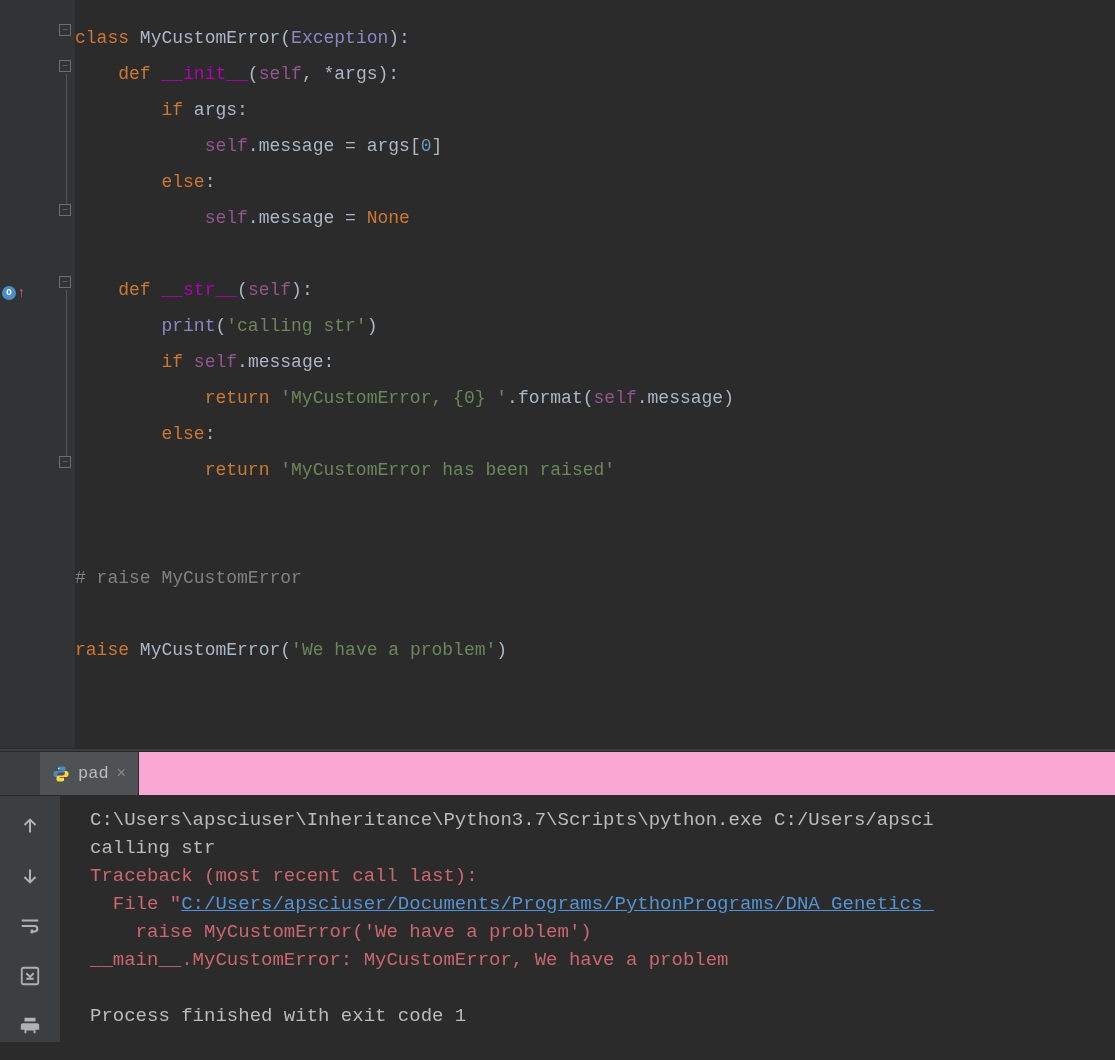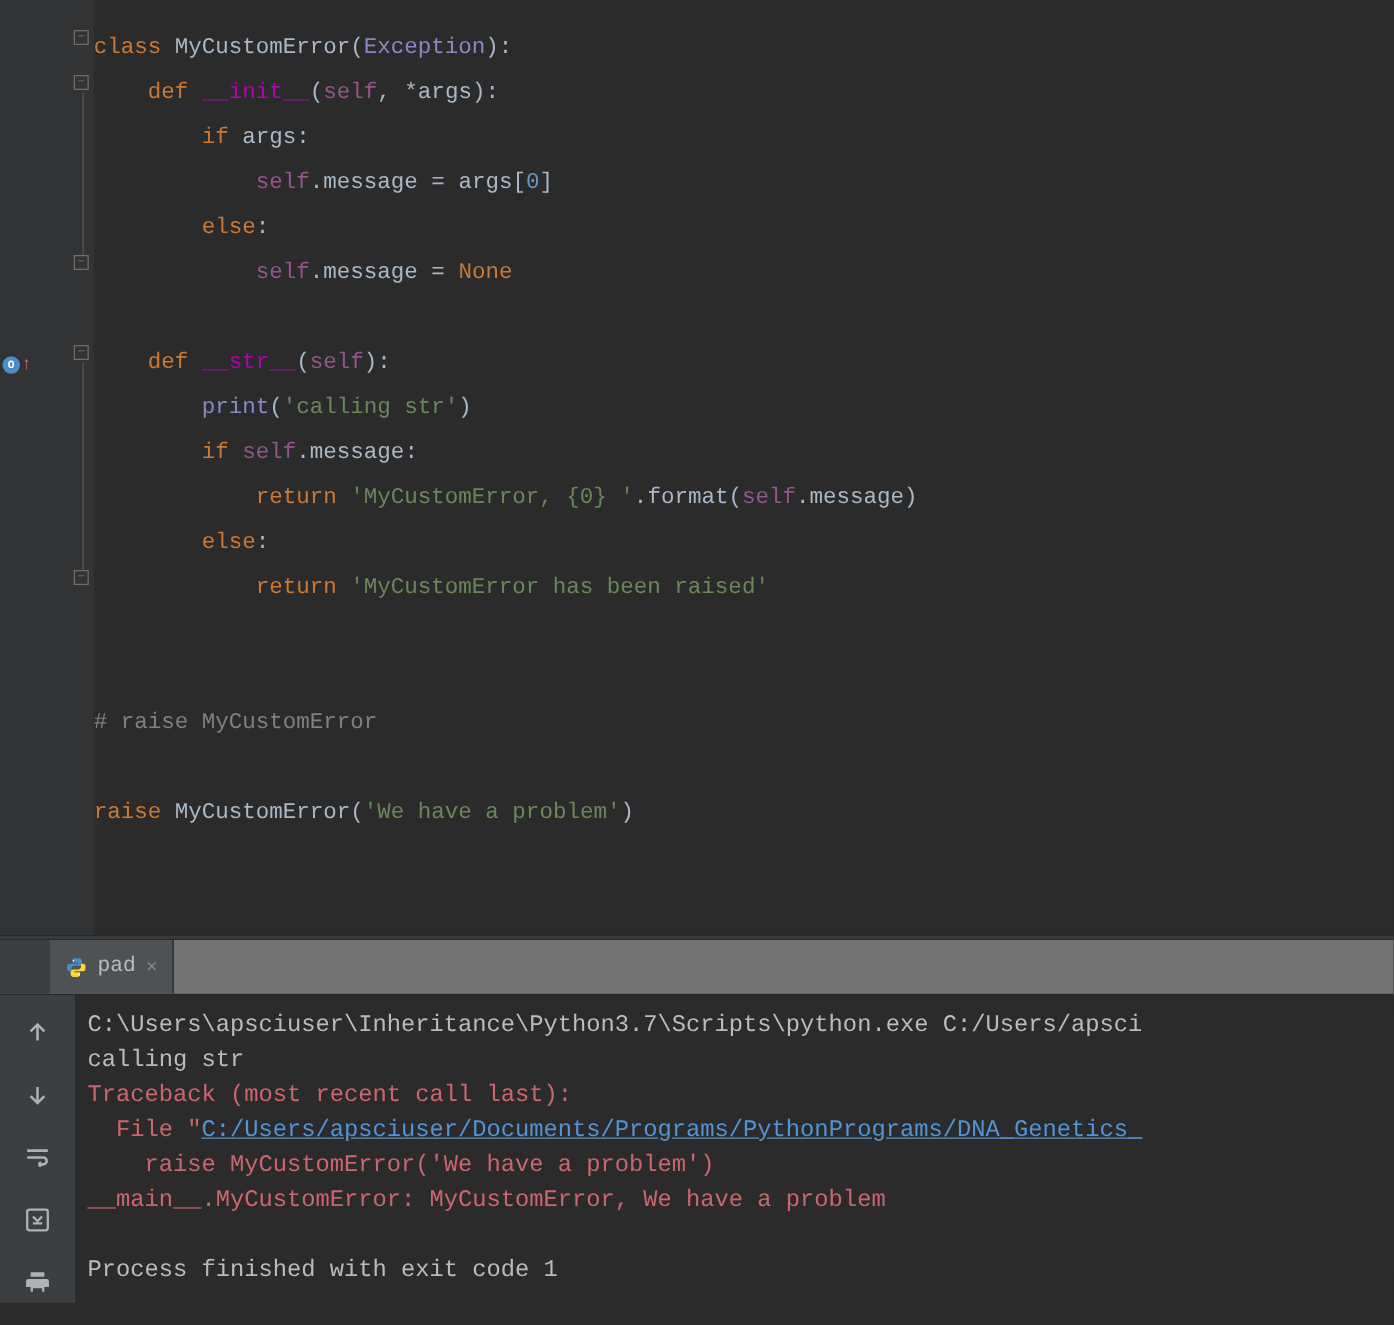--- a/index.html
+++ b/index.html
@@ -99,21 +99,21 @@
     cursor: ns-resize;
   }
 
   .run-panel {
     background: #2b2b2b;
     display: flex;
     flex-direction: column;
   }
   .tab-bar {
     height: 44px;
-    background: #737373;
+    background: #f9a8d4;
     display: flex;
     align-items: stretch;
     border-bottom: 1px solid #282828;
   }
   .tab-left-spacer {
     width: 40px;
     background: #3c3f41;
   }
   .tab {
     background: #4e5254;
@@ -127,20 +127,21 @@
     width: 18px; height: 18px;
     position: relative;
   }
   .py-icon svg { width: 100%; height: 100%; }
   .tab-label { color: #bbb; font-size: 17px; }
   .tab-close { color: #888; font-size: 16px; cursor: pointer; }
 
   .console-wrap {
     display: flex;
     flex: 1;
+    gap: 20px;
   }
   .console-toolbar {
     width: 60px;
     background: #3c3f41;
     display: flex;
     flex-direction: column;
     align-items: center;
     padding-top: 14px;
     gap: 18px;
   }

